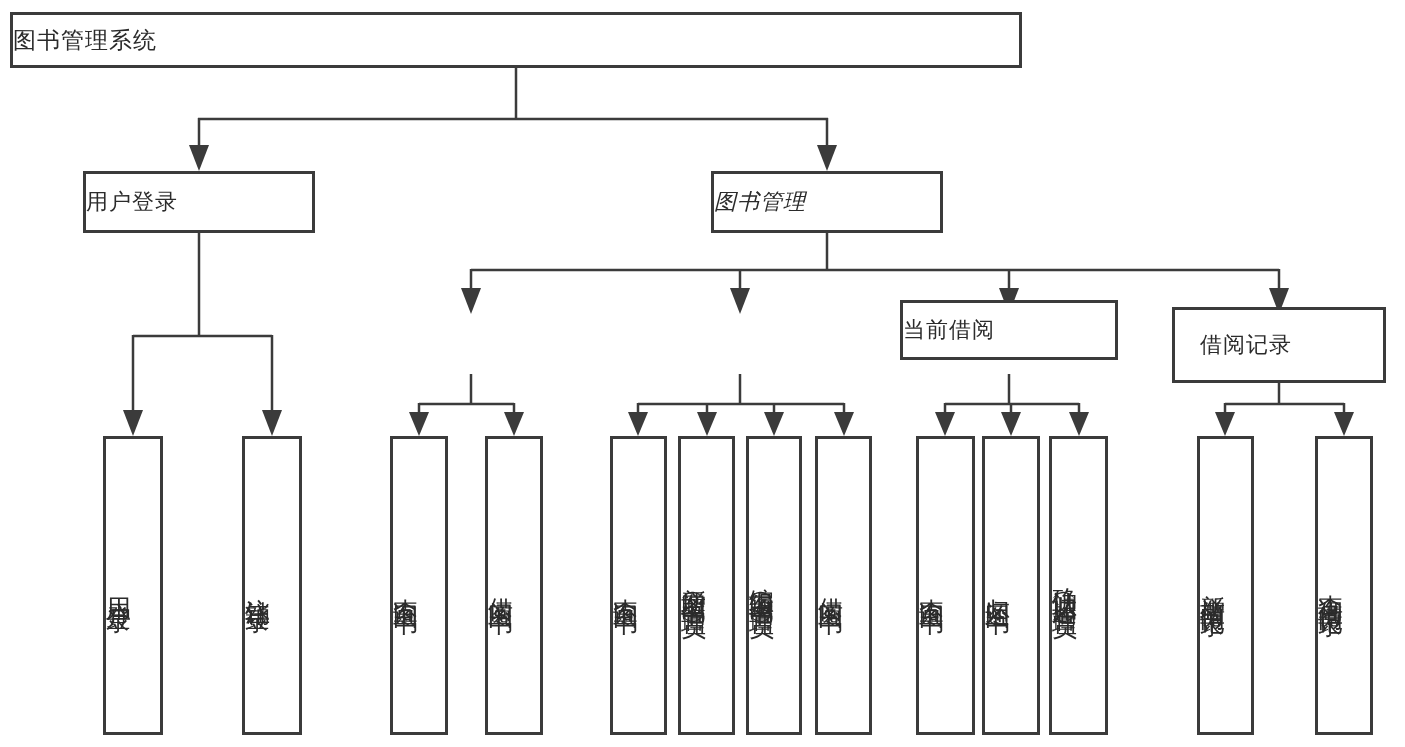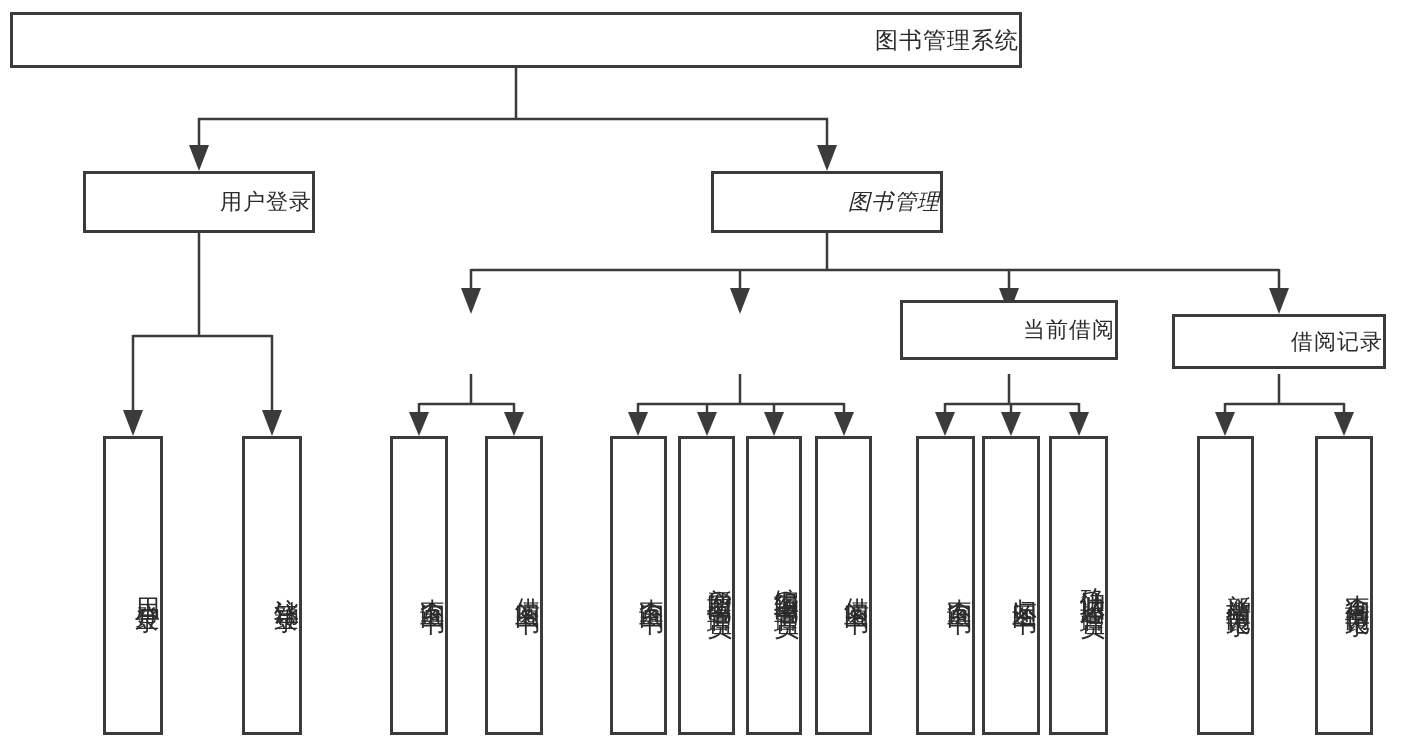--- a/index.html
+++ b/index.html
@@ -22,21 +22,21 @@
     top: 0;
     z-index: 1;
   }
   .hbox, .vbox {
     position: absolute;
     box-sizing: border-box;
     background: #ffffff;
     border: 3px solid #3b3b3b;
     display: flex;
     align-items: center;
-    justify-content: flex-end;
+    justify-content: flex-start;
     z-index: 2;
   }
   .hbox span {
     font-size: 22px;
     letter-spacing: 1px;
     white-space: nowrap;
   }
   .root-box span {
     font-size: 23px;
   }
@@ -137,21 +137,21 @@
   <div class="hbox" style="left:83px; top:171px; width:232px; height:62px;">
     <span>用户登录</span>
   </div>
   <div class="hbox" style="left:711px; top:171px; width:232px; height:62px;font-style:italic;">
     <span>图书管理</span>
   </div>
 
   <div class="hbox" style="left:900px; top:300px; width:218px; height:60px;">
     <span>当前借阅</span>
   </div>
-  <div class="hbox" style="left:1172px; top:314px; width:214px; height:55px;">
+  <div class="hbox" style="left:1172px; top:307px; width:214px; height:76px;padding-left:25px;">
     <span>借阅记录</span>
   </div>
 
   <div class="vbox" style="left:103px; top:436px; width:60px; height:299px;">
     <span>用户登录</span>
   </div>
   <div class="vbox" style="left:242px; top:436px; width:60px; height:299px;">
     <span>注销登录</span>
   </div>
 

